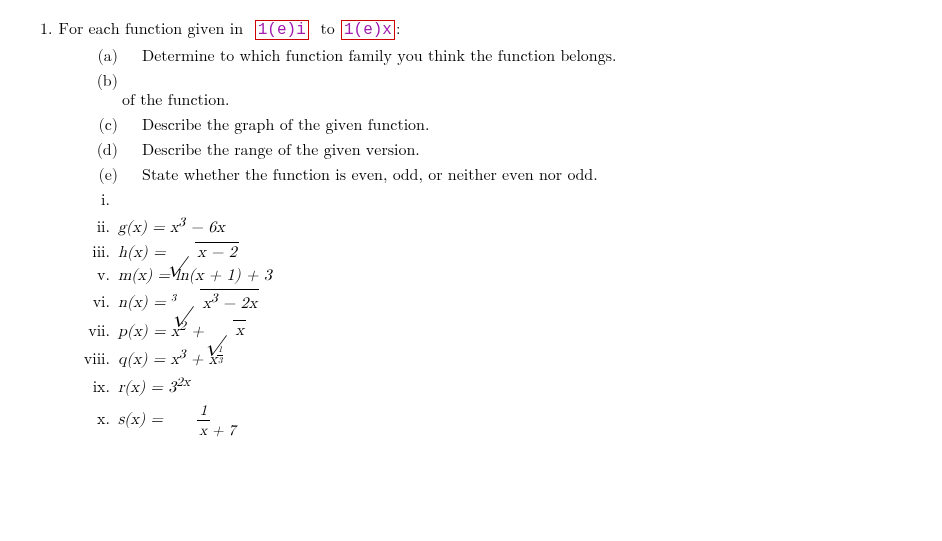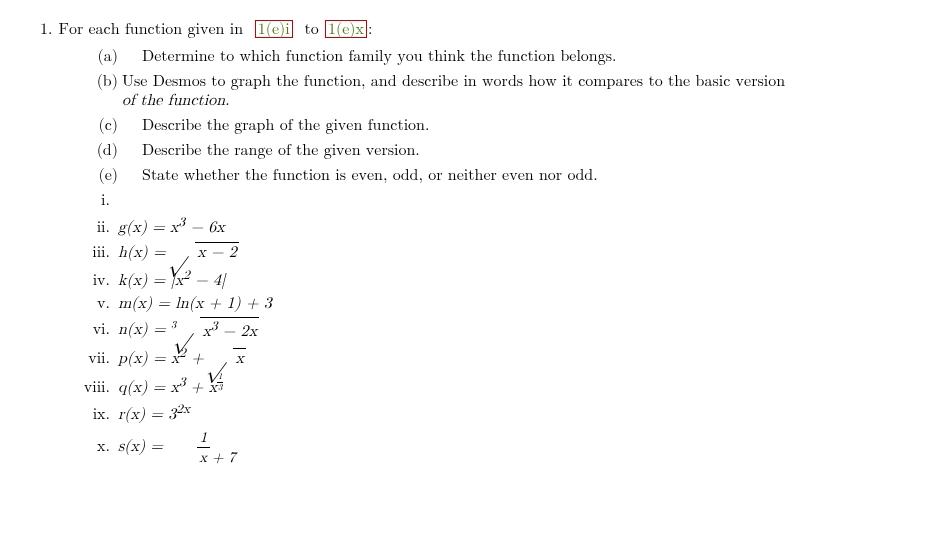--- a/index.html
+++ b/index.html
@@ -31,21 +31,22 @@
     .problem-num-label {
       margin-right: 6px;
       white-space: nowrap;
     }
 
     .ref-box {
       display: inline;
       border: 1.5px solid #cc0000;
       padding: 0 2px;
       margin: 0 1px;
-      color: #4d7c0f;
+      color: #a21caf;
+      font-family: Liberation Mono, monospace;
     }
 
     .sub-items {
       margin-left: 50px;
       margin-top: 4px;
     }
 
     .sub-item {
       display: flex;
       align-items: flex-start;
@@ -120,22 +121,22 @@
   <div class="sub-items">
 
     <div class="sub-item">
       <span class="sub-label">(a)</span>
       <span class="sub-content">Determine to which function family you think the function belongs.</span>
     </div>
 
     <div class="sub-item">
       <span class="sub-label">(b)</span>
       <span class="sub-content-multi">
-        <span>Use Desmos to graph the function, and describe in words how it compares to the basic version</span><br>
-        <span style="padding-left: 0px; font-style: italic;">of the function.</span>
+        <br>
+        <span style="padding-left: 0px;">of the function.</span>
       </span>
     </div>
 
     <div class="sub-item">
       <span class="sub-label">(c)</span>
       <span class="sub-content">Describe the graph of the given function.</span>
     </div>
 
     <div class="sub-item">
       <span class="sub-label">(d)</span>
@@ -165,26 +166,20 @@
     <div class="roman-item">
       <span class="roman-label">iii.</span>
       <span>
         <span class="math"><em>h</em>(<em>x</em>) = <span class="radical">
               <span style="font-size:1.3em;line-height:1;">√</span>
               <span class="radical-content"><em>x</em> − 2</span>
             </span></span>
       </span>
     </div>
 
-    <div class="roman-item">
-      <span class="roman-label">iv.</span>
-      <span>
-        <span class="math"><em>k</em>(<em>x</em>) = |<em>x</em><sup>2</sup> − 4|</span>
-      </span>
-    </div>
 
     <div class="roman-item">
       <span class="roman-label">v.</span>
       <span>
         <span class="math"><em>m</em>(<em>x</em>) = ln(<em>x</em> + 1) + 3</span>
       </span>
     </div>
 
     <div class="roman-item">
       <span class="roman-label">vi.</span>

